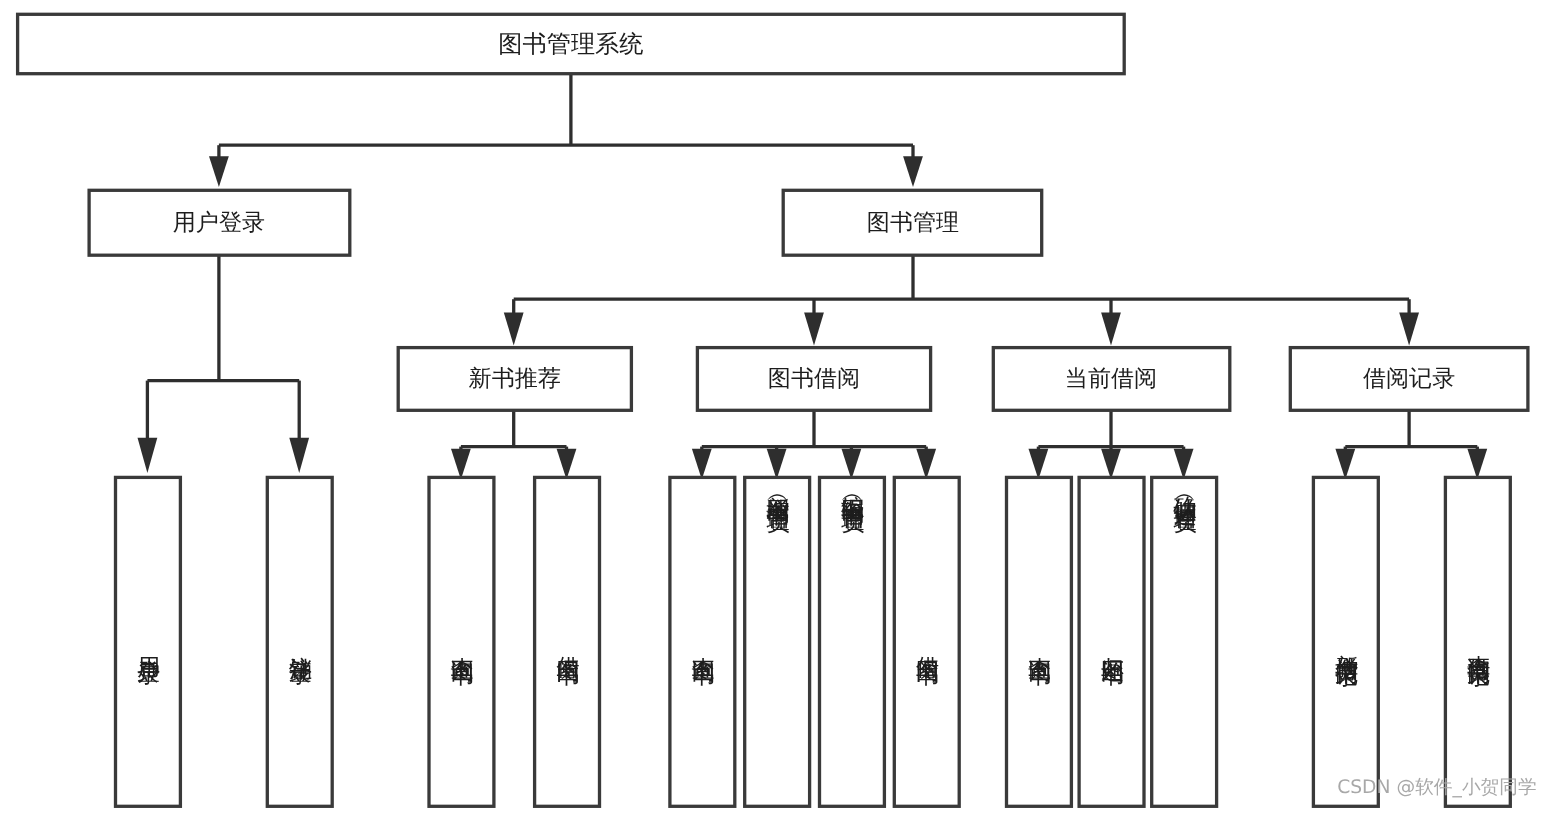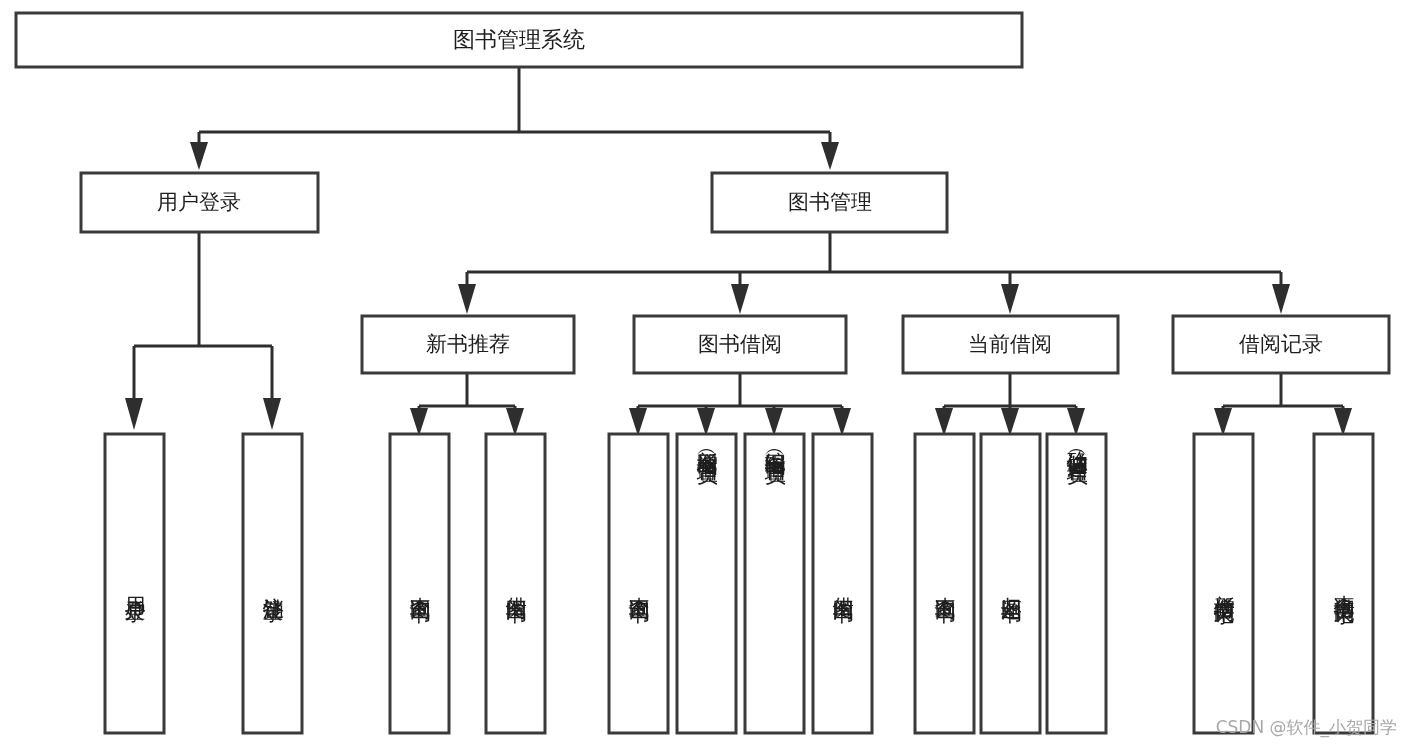--- a/index.html
+++ b/index.html
@@ -65,21 +65,21 @@
     font-size: 21px;
     line-height: 1.22;
     letter-spacing: 2px;
     color: #1d1d1d;
     white-space: nowrap;
     text-align: center;
   }
   .watermark {
     position: absolute;
     right: 8px;
-    bottom: 8px;
+    bottom: 20px;
     font-family: "DejaVu Sans", "Liberation Sans", sans-serif;
     font-size: 17px;
     color: #a8a8a8;
     white-space: nowrap;
     user-select: none;
   }
 </style>
 </head>
 <body>
 

